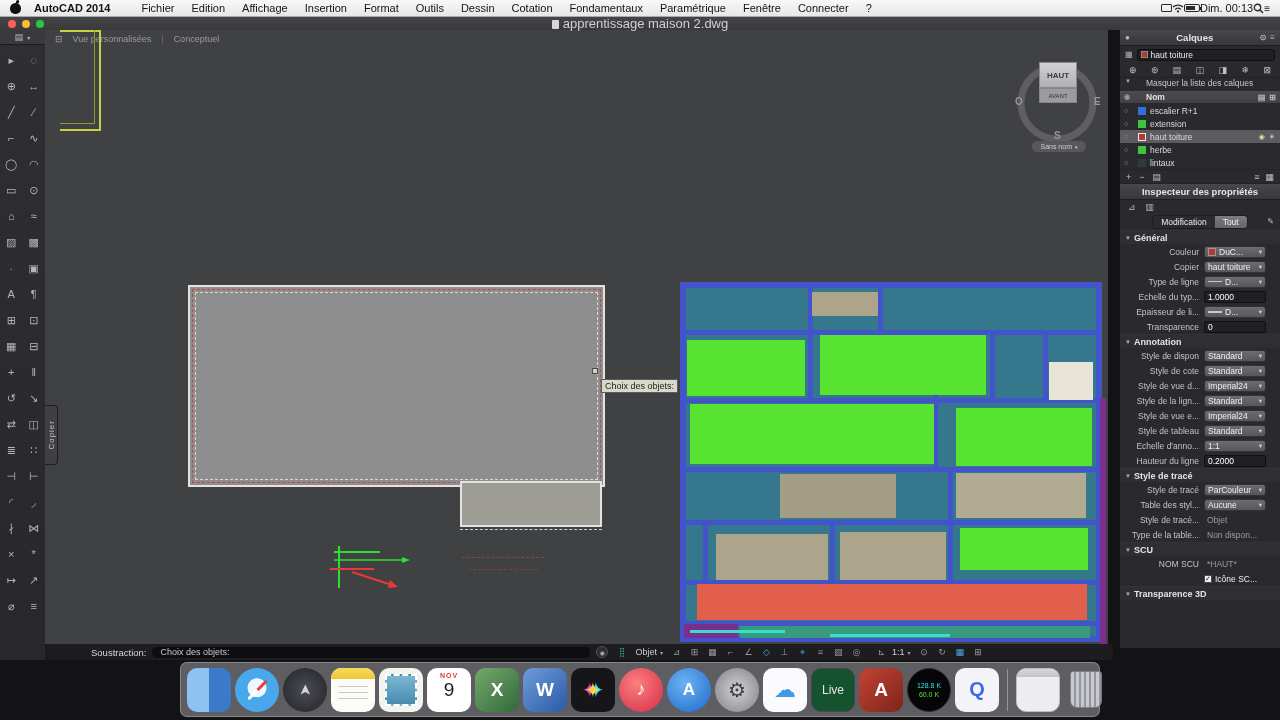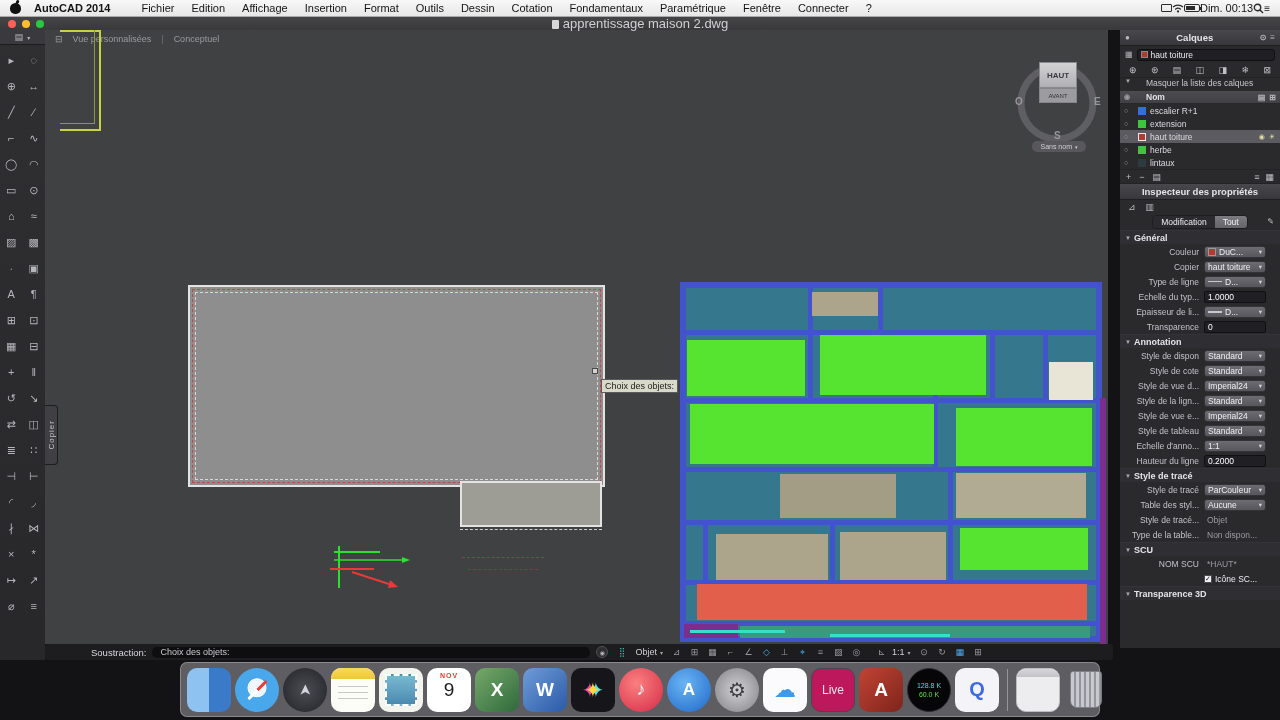--- a/index.html
+++ b/index.html
@@ -798,21 +798,21 @@
   </div>
   <div class="dicon" style="border-radius:50%;background:radial-gradient(circle at 40% 35%,#6ab4f4,#1f68c8)">
       <span class="dletter" style="font-size:17px">A</span>
     </div>
   <div class="dicon" style="border-radius:50%;background:radial-gradient(circle,#d2d2d6,#808086)">
     <span style="color:#3e3e44;font-size:20px">⚙</span>
   </div>
   <div class="dicon" style="background:#fbfbfd">
     <span style="color:#3d9ae8;font-size:22px">☁</span>
   </div>
-  <div class="dicon" style="background:#be185d;border:1px solid #47474d">
+  <div class="dicon" style="background:#14532d;border:1px solid #47474d">
     <span style="color:#e6e6ea;font-size:12px">Live</span>
   </div>
   <div class="dicon" style="background:linear-gradient(135deg,#c24434,#7e241c)">
       <span class="dletter">A</span>
     </div>
   <div class="dicon" style="border-radius:50%;background:#060608;border:1px solid #2c2c30;flex-direction:column">
     <span style="color:#32e2e0;font-size:7px;line-height:9px">128.8 K</span>
     <span style="color:#5ce032;font-size:7px;line-height:9px">60.0 K</span>
 
   </div>

